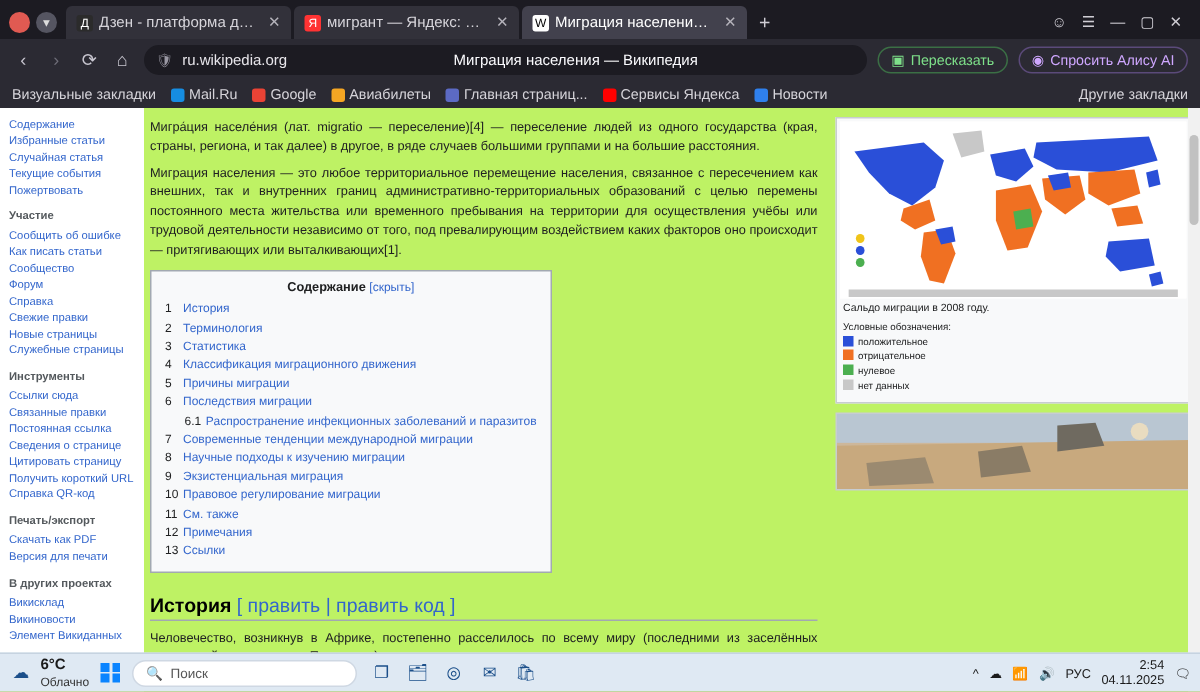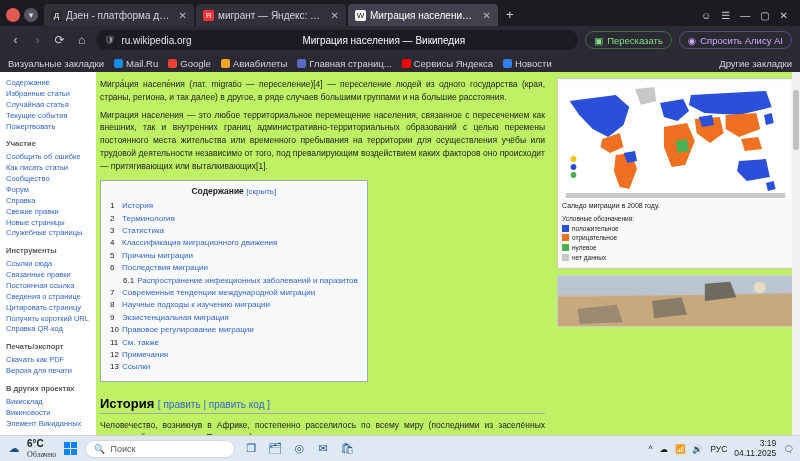--- a/index.html
+++ b/index.html
@@ -78,21 +78,21 @@
     margin:3px 0 8px; min-width:250px;
   }
   .toc-title { text-align:center; font-weight:bold; font-size:8.5px; color:#202122; margin-bottom:4px; }
   .toc-title .tog { font-weight:normal; color:#3366cc; font-size:8px; }
   .toc ol { list-style:none; margin:0; padding:0; font-size:8px; line-height:1.55; color:#3366cc; }
   .toc li { white-space:nowrap; }
   .toc .num { color:#202122; display:inline-block; min-width:12px; }
   .toc .sub { padding-left:13px; }
 
   .sec-head { font-size:13px; font-weight:bold; color:#000; border-bottom:1px solid #a2a9b1; padding-bottom:2px; margin:6px 0 5px; }
-  .sec-head .edit { font-size:10px; font-weight:normal; color:#3366cc; }
+  .sec-head .edit { font-size:13px; font-weight:normal; color:#3366cc; }
 
   
   .rail { width:245px; flex:none; padding:6px 6px 0 2px; }
   .mapbox { border:1px solid #c8ccd1; background:#f8f9fa; padding:2px; }
   .mapimg { width:100%; height:118px; display:block; background:#ffffff; }
   .mapcap { font-size:7px; color:#202122; line-height:1.4; padding:2px 2px 3px; }
   .legend { font-size:6.5px; color:#202122; line-height:1.5; padding:0 2px 3px; }
   .legend .sw { width:7px;height:7px;display:inline-block;margin-right:3px;vertical-align:-1px; }
   .photo { margin-top:6px; border:1px solid #c8ccd1; width:100%; height:52px; display:block; }
 
@@ -100,21 +100,21 @@
   .scrollbar { position:absolute; right:0; top:0; width:8px; height:100%; background:#f1f1f1; }
   .scrollthumb { position:absolute; right:1px; top:18px; width:6px; height:60px; background:#c1c1c1; border-radius:3px; }
 
   
   .taskbar {
     height:26px; background:#dfe9f3; display:flex; align-items:center; gap:8px; padding:0 6px;
     font-size:9px; color:#1b1b1b; border-top:1px solid #c6d3e0;
   }
   .weather { display:flex; align-items:center; gap:5px; }
   .weather .t { font-weight:bold; font-size:10px; }
-  .weather .c { font-size:8px; color:#333;font-family:Liberation Serif, serif; }
+  .weather .c { font-size:8px; color:#333; }
   .searchbox {
     width:150px; height:18px; background:#fff; border-radius:9px; display:flex; align-items:center;
     gap:5px; padding:0 8px; color:#555; font-size:9px; border:1px solid #cfd8e3;
   }
   .tb-icon { width:16px; height:16px; display:inline-flex; align-items:center; justify-content:center; font-size:11px; color:#1b4f8a; }
   .tray { margin-left:auto; display:flex; align-items:center; gap:7px; font-size:8.5px; color:#1b1b1b; }
   .clock { text-align:right; line-height:1.15; font-size:8.5px; }
   .win-logo { display:inline-grid; grid-template-columns:1fr 1fr; grid-gap:1.5px; width:13px; height:13px; }
   .win-logo i { background:#0a84ff; display:block; }
 </style>
@@ -374,18 +374,18 @@
   <span class="tb-icon">✉</span>
   <span class="tb-icon">🛍</span>
 
   <div class="tray">
     <span>^</span>
     <span>☁</span>
     <span>📶</span>
     <span>🔊</span>
     <span>РУС</span>
     <span class="clock">
-      <span>3:19</span><br>
+      <span>2:54</span><br>
       <span>04.11.2025</span>
     </span>
     <span>🗨</span>
   </div>
 </div>
 
 </body></html>

